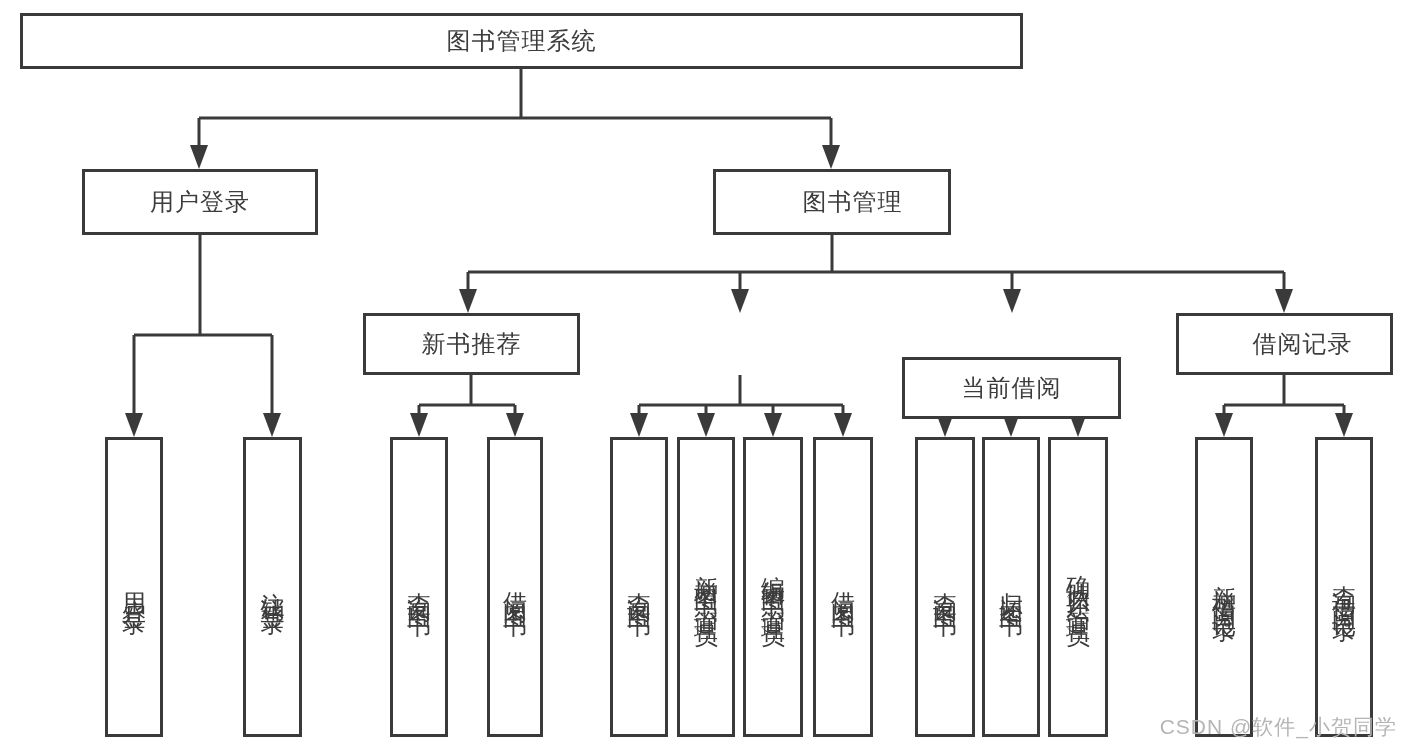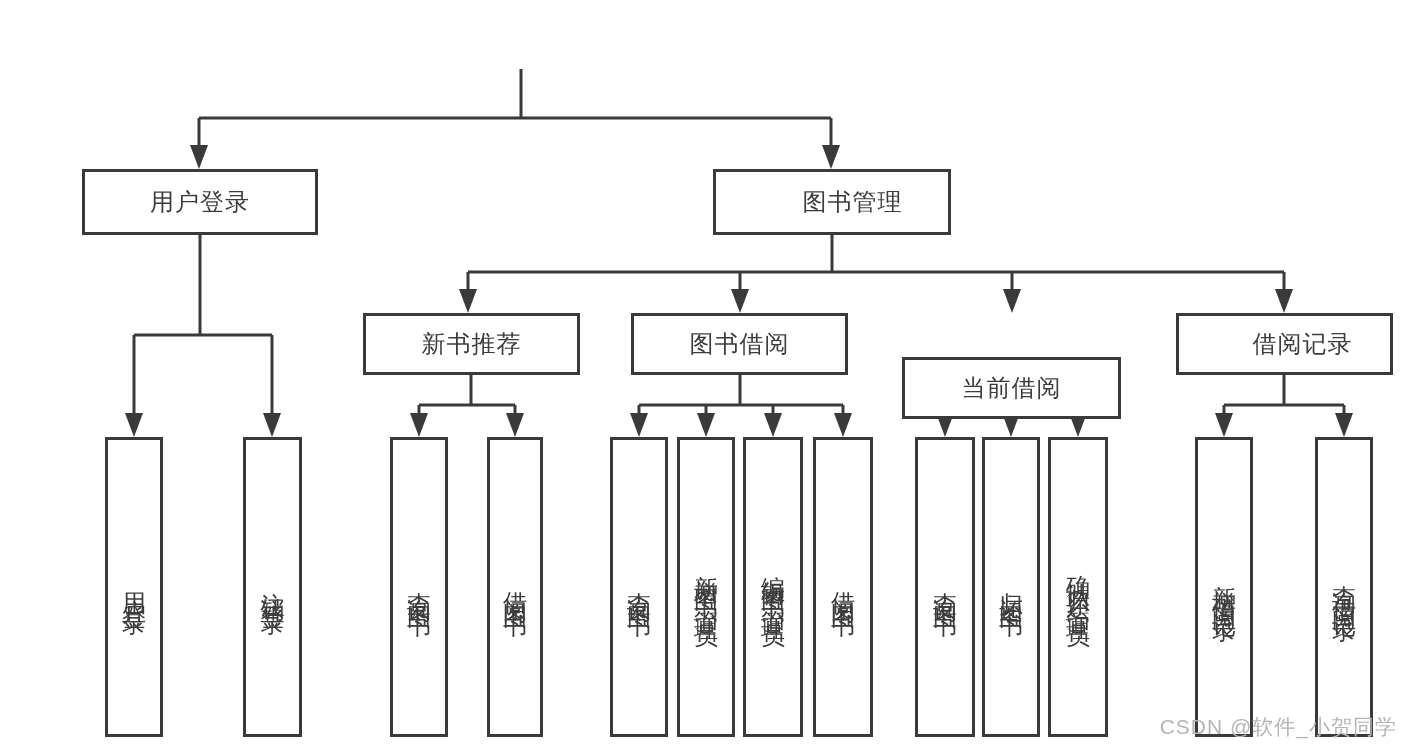--- a/index.html
+++ b/index.html
@@ -93,29 +93,29 @@
       <polygon points="764,413 782,413 773,437"></polygon>
       <polygon points="834,413 852,413 843,437"></polygon>
       <polygon points="936,413 954,413 945,437"></polygon>
       <polygon points="1002,413 1020,413 1011,437"></polygon>
       <polygon points="1069,413 1087,413 1078,437"></polygon>
       <polygon points="1215,413 1233,413 1224,437"></polygon>
       <polygon points="1335,413 1353,413 1344,437"></polygon>
     </g>
   </svg>
 
+  <div class="box h" style="left:20px; top:13px; width:1003px; height:56px;">图书管理系统</div>
 
   <div class="box h" style="left:82px; top:169px; width:236px; height:66px;">用户登录</div>
   <div class="box h" style="left:713px; top:169px; width:238px; height:66px;padding-left:41px;">图书管理</div>
 
   <div class="box v" style="left:105px; top:437px; width:58px; height:300px;">用户登录</div>
   <div class="box v" style="left:243px; top:437px; width:59px; height:300px;">注销登录</div>
 
   <div class="box h" style="left:363px; top:313px; width:217px; height:62px;font-family:Liberation Mono, monospace;">新书推荐</div>
-  <div class="box h" style="left:631px; top:313px; width:217px; height:62px;">图书借阅</div>
   <div class="box h" style="left:902px; top:313px; width:219px; height:62px;margin-top:44px;">当前借阅</div>
   <div class="box h" style="left:1176px; top:313px; width:217px; height:62px;padding-left:36px;">借阅记录</div>
 
   <div class="box v" style="left:390px; top:437px; width:58px; height:300px;">查询图书</div>
   <div class="box v" style="left:487px; top:437px; width:56px; height:300px;">借阅图书</div>
 
   <div class="box v" style="left:610px; top:437px; width:58px; height:300px;">查询图书</div>
   <div class="box v" style="left:677px; top:437px; width:58px; height:300px;">新增图书（管理员）</div>
   <div class="box v" style="left:743px; top:437px; width:60px; height:300px;">编辑图书（管理员）</div>
   <div class="box v" style="left:813px; top:437px; width:60px; height:300px;">借阅图书</div>

